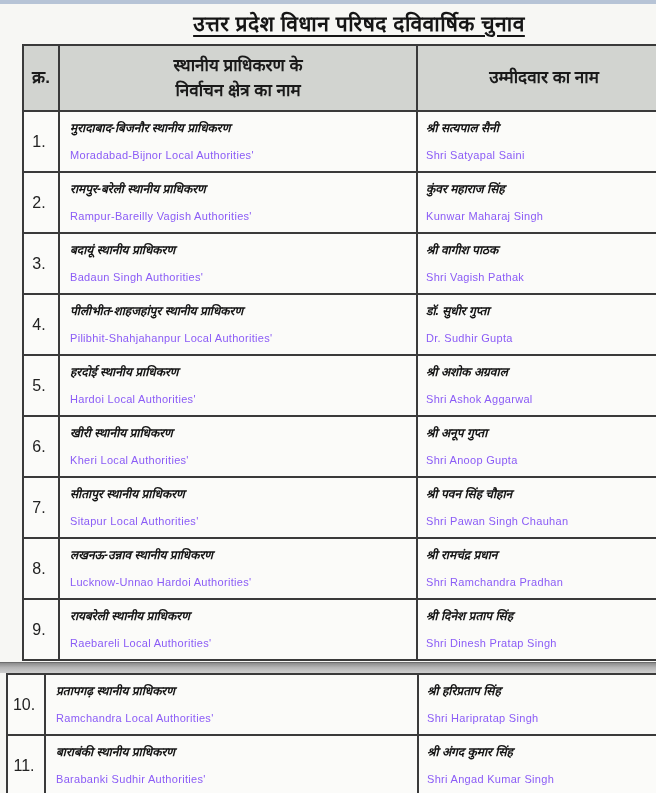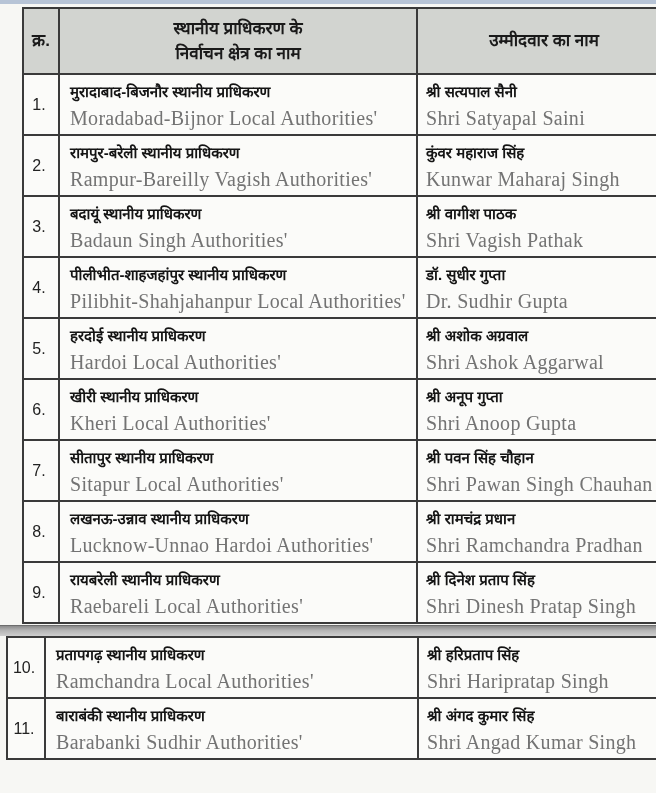--- a/index.html
+++ b/index.html
@@ -58,47 +58,48 @@
     font-size:16px;
     color:#222;
     padding-right:4px;
   }
   td.cell-const, td.cell-cand {
     padding:3px 4px 3px 10px;
     vertical-align:top;
   }
   td.cell-cand { padding-left:8px; }
   .hi {
-    font-size:15px;
+    font-size:12px;
     font-weight:bold;
     color:#141414;
     line-height:27px;
     white-space:nowrap;
+    font-style:italic;
   }
   .en {
-    font-size:20px;
-    color:#737373;
+    font-size:11px;
+    color:#8b5cf6;
     line-height:26px;
     letter-spacing:0.3px;
     white-space:nowrap;
-    font-family:Liberation Serif, serif;
   }
   .seam {
     width:656px; height:11px;
     margin-top:1px; margin-bottom:0;
     background:linear-gradient(180deg,#8b8b8b 0%,#b5b5b5 45%,#cfcfcf 100%);
     border-top:1px solid #6d6d6d;
   }
 </style>
 </head>
 <body>
 
 <div class="page">
   <div class="top-strip"></div>
 
+  <h1 class="title">उत्तर प्रदेश विधान परिषद दविवार्षिक चुनाव</h1>
 
   <div class="section-1">
     <table>
       <colgroup>
           <col class="c-serial">
           <col class="c-const">
           <col class="c-cand">
         </colgroup>
       <thead>
         <tr>

